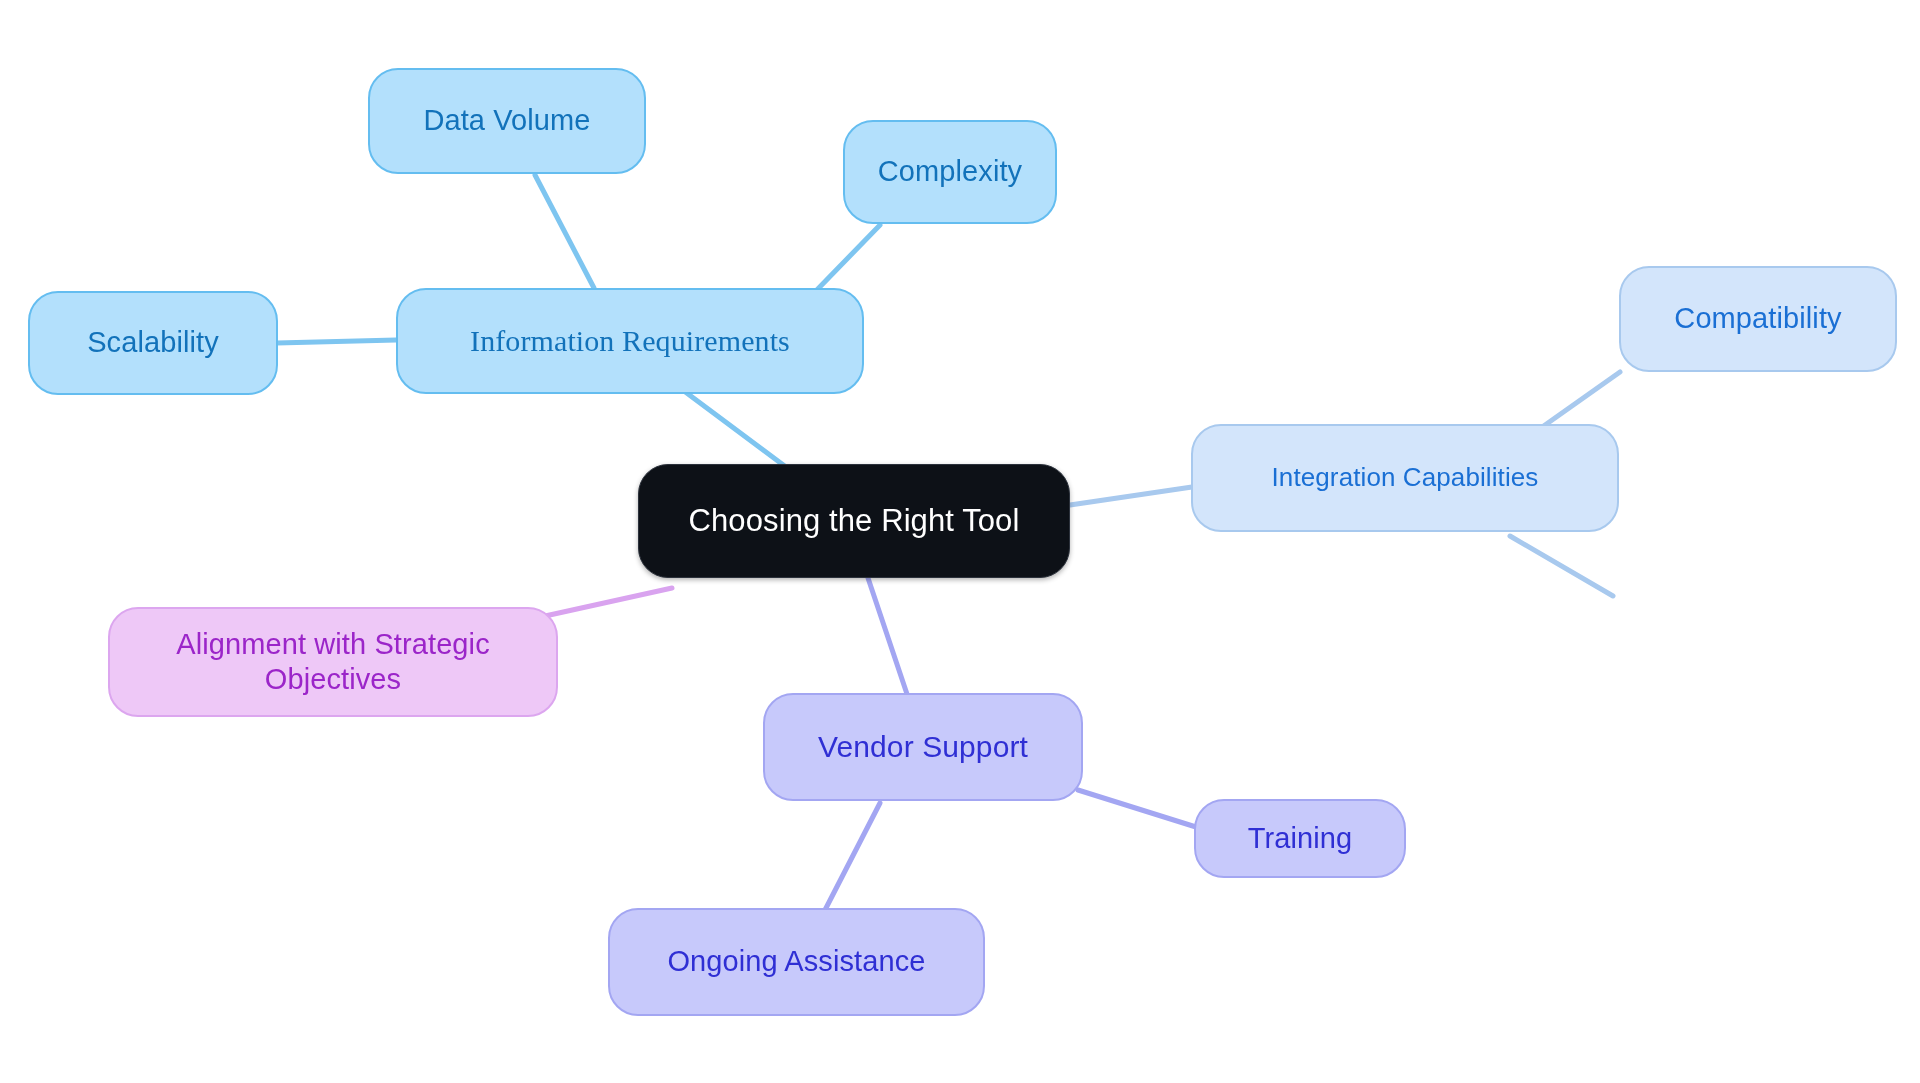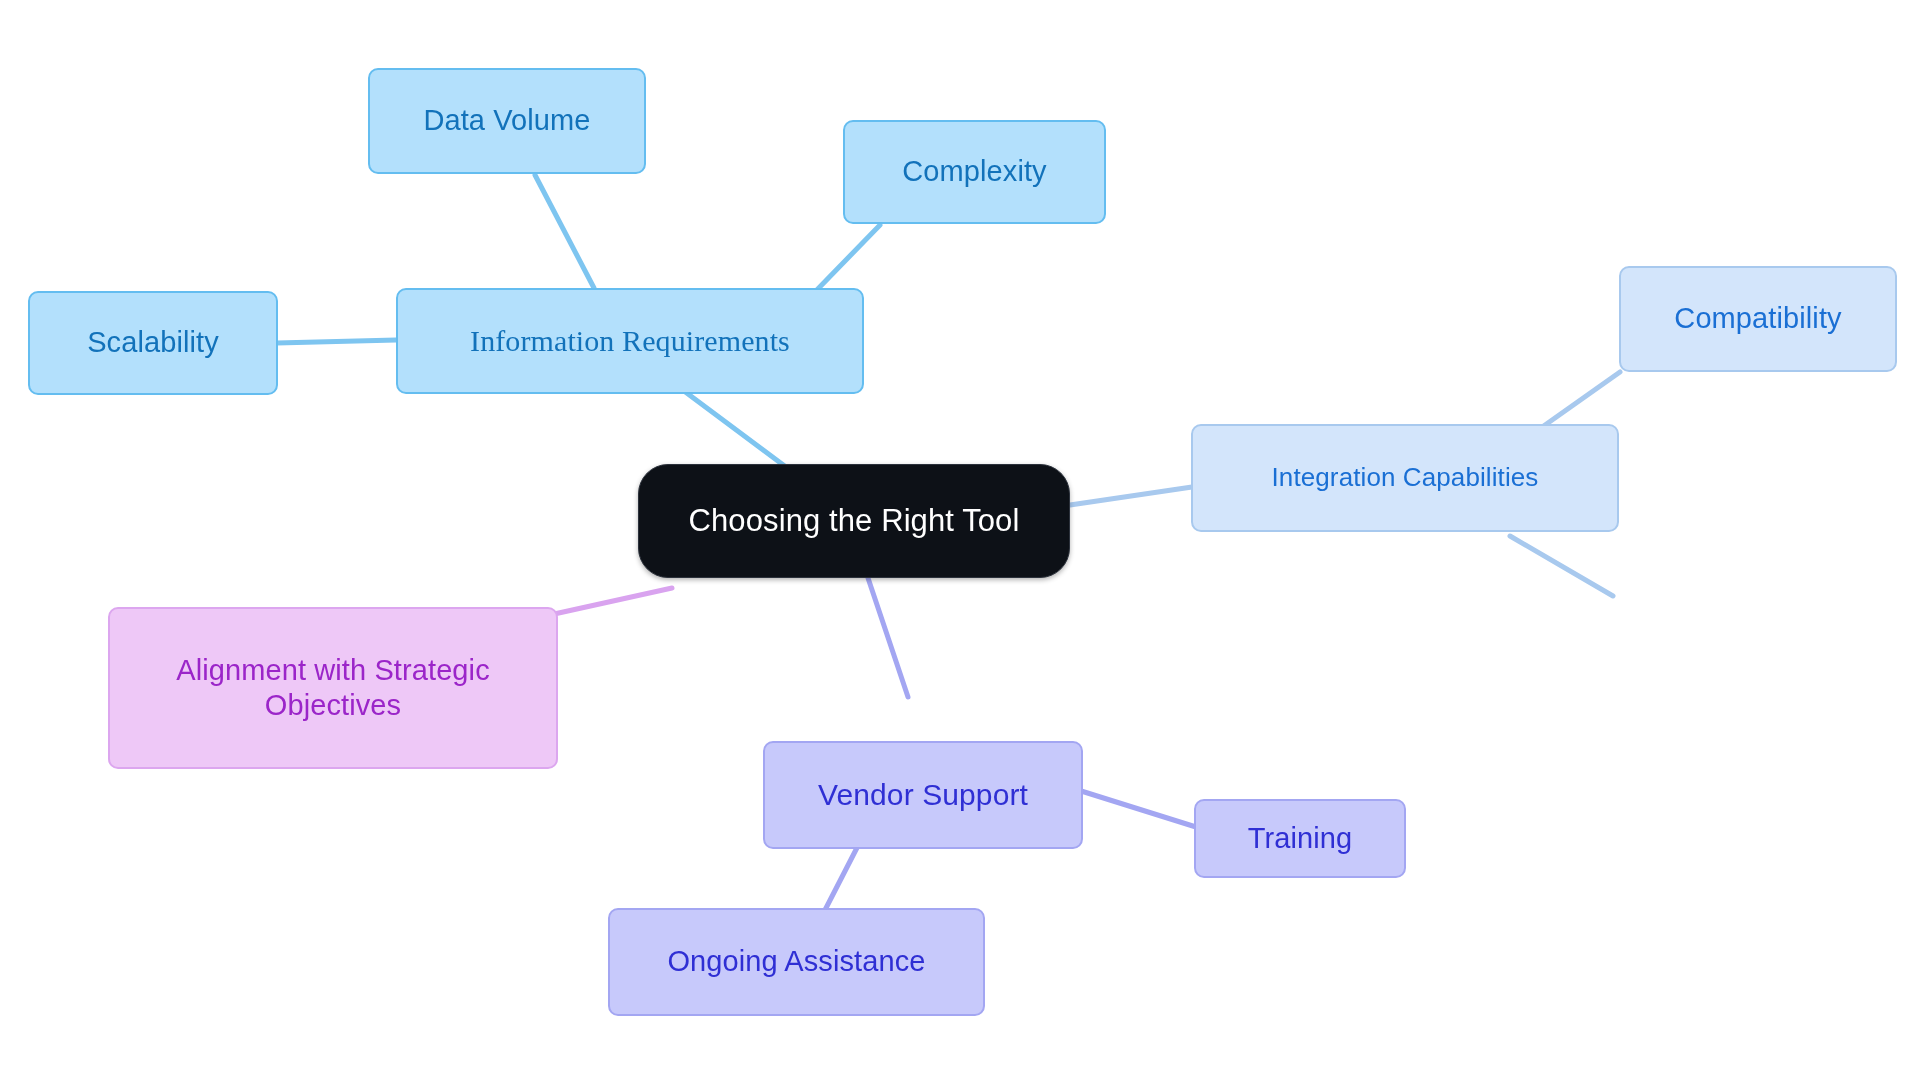--- a/index.html
+++ b/index.html
@@ -26,21 +26,21 @@
     height: 1083px;
     pointer-events: none;
   }
   .node {
     position: absolute;
     box-sizing: border-box;
     display: flex;
     align-items: center;
     justify-content: center;
     text-align: center;
-    border-radius: 10px;
+    border-radius: 30px;
     border-style: solid;
     border-width: 2px;
     line-height: 1.22;
     letter-spacing: 0.1px;
     white-space: pre-line;
   }
   .node.root {
     border-radius: 30px;
     border-width: 1px;
     box-shadow: 0 2px 5px rgba(0,0,0,0.30);
@@ -81,47 +81,47 @@
               font-size:31px;">Choosing the Right Tool</div>
 
   <div class="node" style="left:396px; top:288px; width:468px; height:106px;
               background:#b3e0fc; border-color:#64bdf0; color:#1272ba;
               font-size:30px;font-family:Liberation Serif, serif;">Information Requirements</div>
 
   <div class="node" style="left:368px; top:68px; width:278px; height:106px;
               background:#b3e0fc; border-color:#64bdf0; color:#1272ba;
               font-size:29px;">Data Volume</div>
 
-  <div class="node" style="left:843px; top:120px; width:263px; height:104px;
+  <div class="node" style="left:843px; top:120px; width:214px; height:104px;
               background:#b3e0fc; border-color:#64bdf0; color:#1272ba;
               font-size:29px;">Complexity</div>
 
   <div class="node" style="left:28px; top:291px; width:250px; height:104px;
               background:#b3e0fc; border-color:#64bdf0; color:#1272ba;
               font-size:29px;">Scalability</div>
 
   <div class="node" style="left:1191px; top:424px; width:428px; height:108px;
               background:#d3e5fb; border-color:#a8c9ee; color:#1a6fd4;
               font-size:26px;">Integration Capabilities</div>
 
   <div class="node" style="left:1619px; top:266px; width:278px; height:106px;
               background:#d3e5fb; border-color:#a8c9ee; color:#1a6fd4;
               font-size:29px;">Compatibility</div>
 
 
   <div class="node" style="left:763px; top:693px; width:320px; height:108px;
               background:#c7c9fb; border-color:#a3a6f2; color:#2f2fd4;
-              font-size:30px;margin-top:48px;">Vendor Support</div>
+              font-size:30px;">Vendor Support</div>
 
   <div class="node" style="left:1194px; top:799px; width:212px; height:79px;
               background:#c7c9fb; border-color:#a3a6f2; color:#2f2fd4;
               font-size:29px;">Training</div>
 
   <div class="node" style="left:608px; top:908px; width:377px; height:108px;
               background:#c7c9fb; border-color:#a3a6f2; color:#2f2fd4;
               font-size:29px;">Ongoing Assistance</div>
 
-  <div class="node" style="left:108px; top:607px; width:450px; height:162px;
+  <div class="node" style="left:108px; top:607px; width:450px; height:110px;
               background:#eec8f7; border-color:#dca6ef; color:#9b25c9;
               font-size:29px;">Alignment with Strategic
 Objectives</div>
 
 </div>
 
 </body></html>

